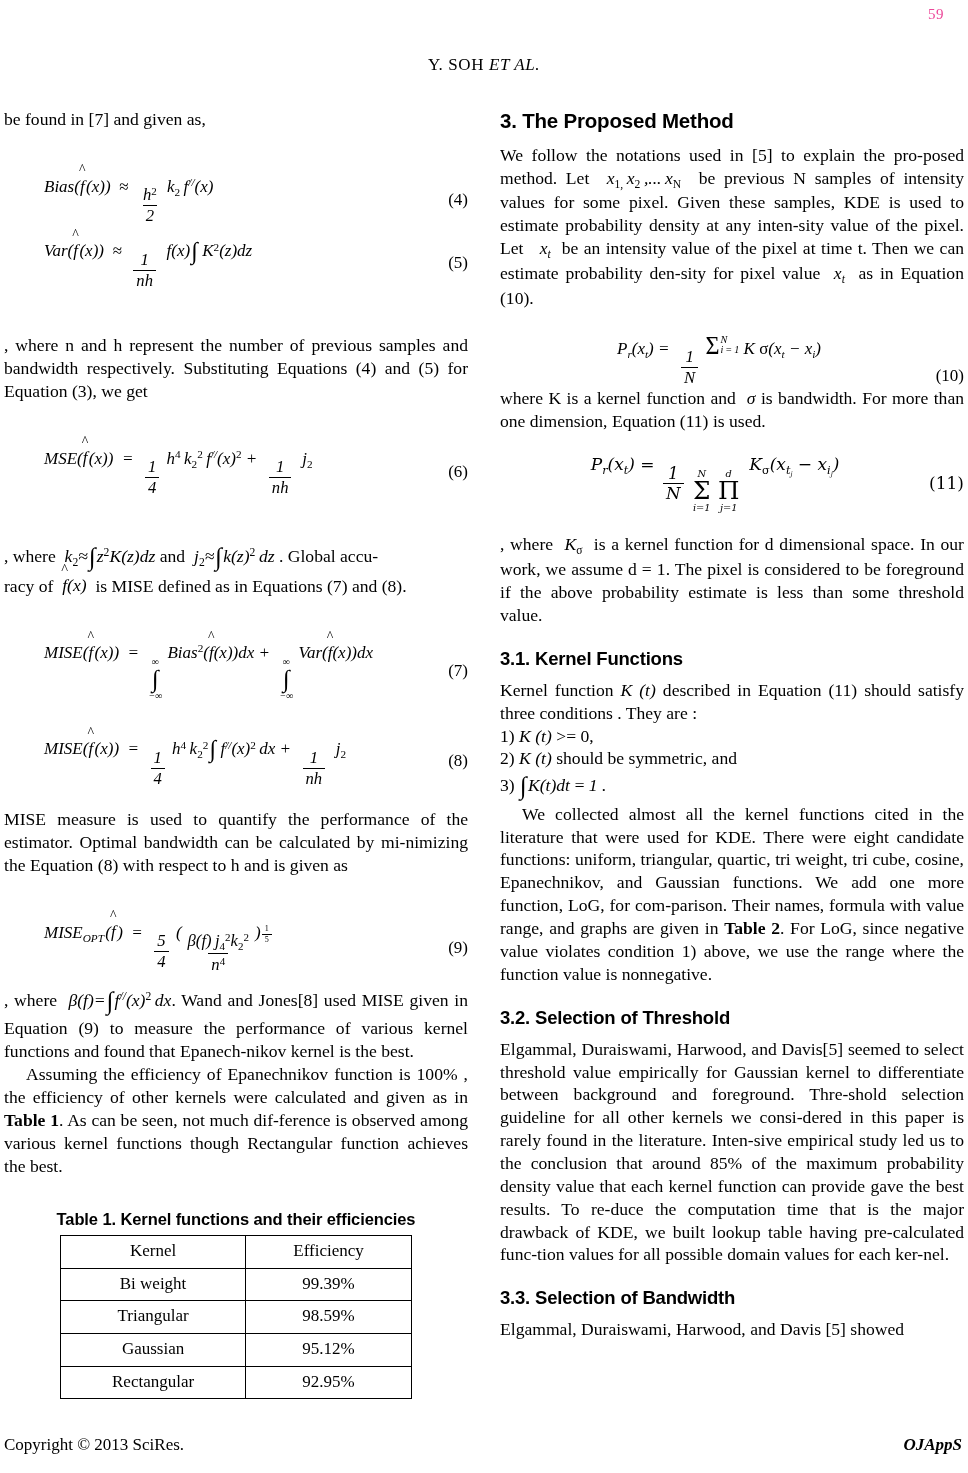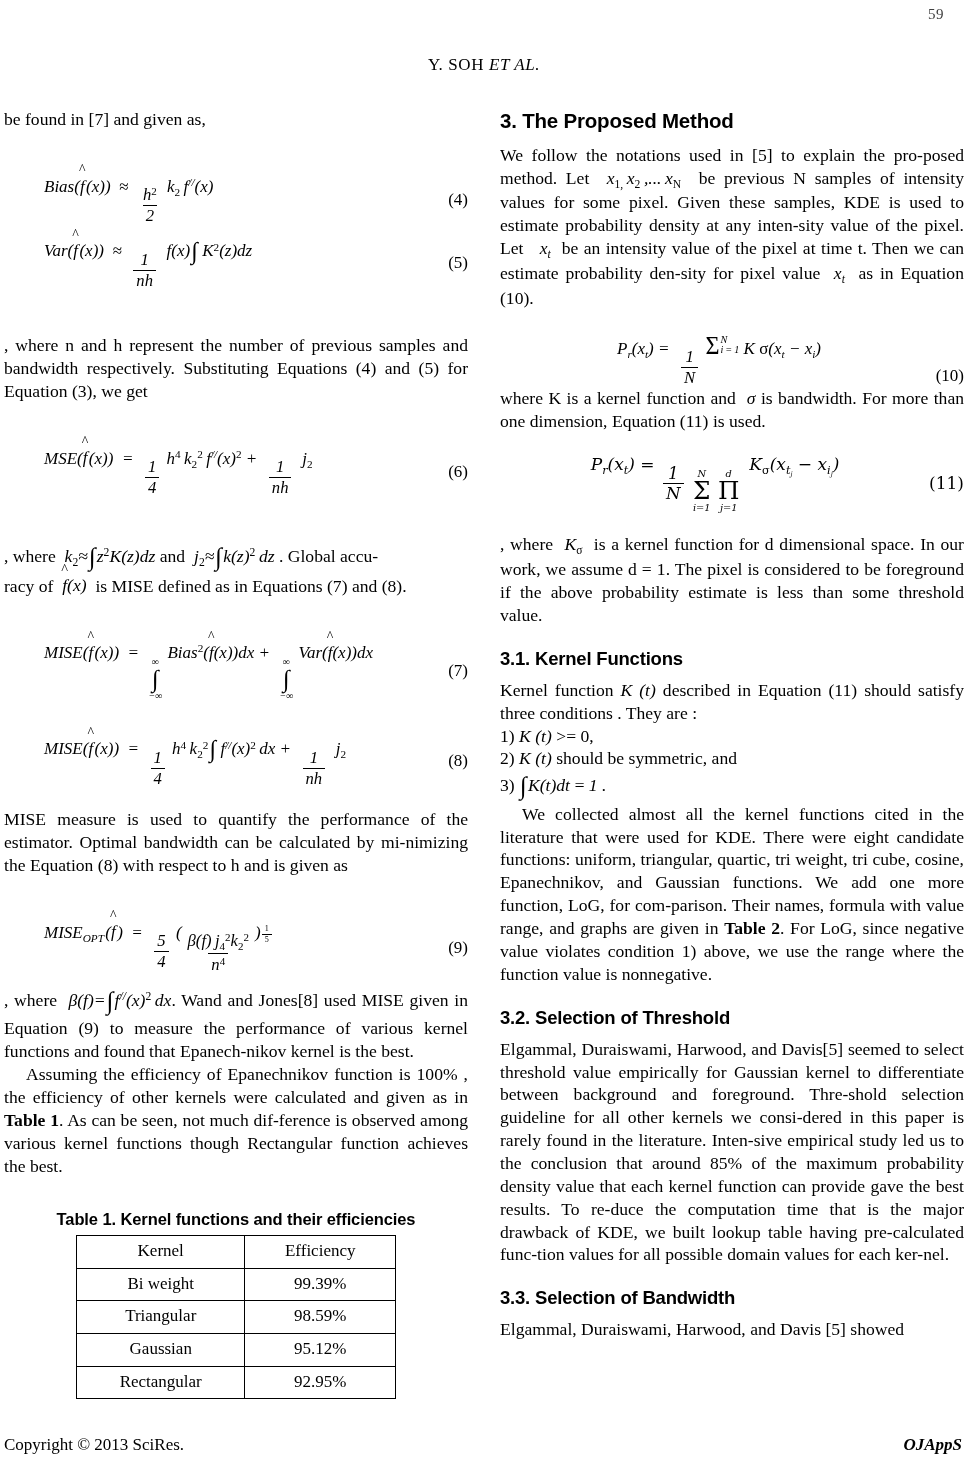--- a/index.html
+++ b/index.html
@@ -16,21 +16,21 @@
     font-family: "Liberation Serif", "DejaVu Serif", serif;
     overflow: hidden;
   }
 
   
   .page-number {
     position: absolute;
     top: 6px;
     right: 24px;
     font-size: 15px;
-    color: #404040;
+    color: #ec4899;
     letter-spacing: 0.5px;
   }
   .running-head {
     position: absolute;
     top: 55px;
     left: 0;
     width: 968px;
     text-align: center;
     font-size: 17px;
     letter-spacing: 0.6px;
@@ -188,21 +188,21 @@
   .table-caption {
     font-family: "Liberation Sans", "DejaVu Sans", sans-serif;
     font-weight: bold;
     font-size: 16.5px;
     text-align: center;
     margin: 0 0 4px 0;
     letter-spacing: -0.1px;
   }
   table.kernels {
     border-collapse: collapse;
-    width: 320px;
+    width: 352px;
     margin: 0 auto;
     font-size: 17px;
   }
   table.kernels td {
     border: 1.3px solid #000;
     text-align: center;
     padding: 6px 4px 7px 4px;
     line-height: 1.1;
   }
   table.kernels td.c1 { width: 185px; }

